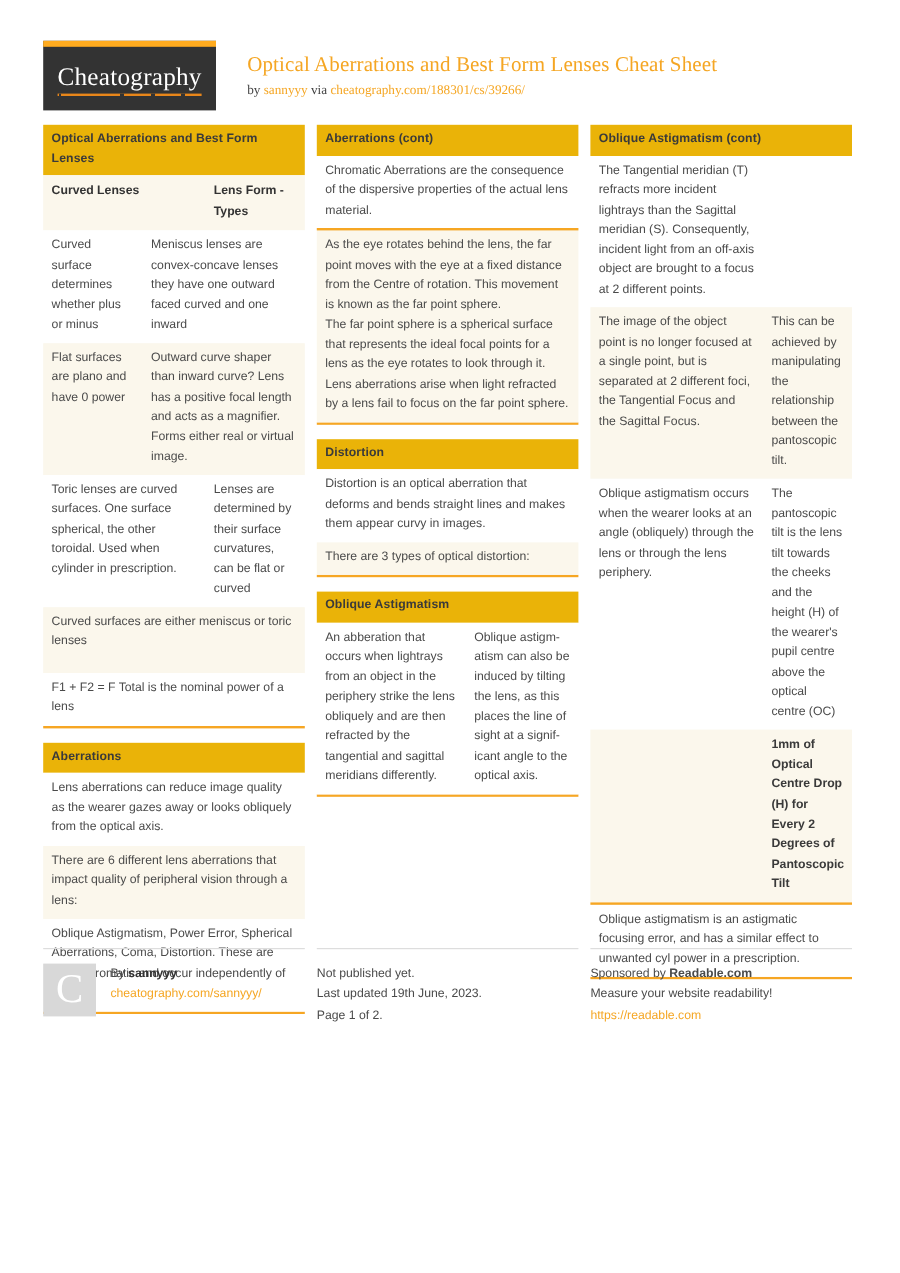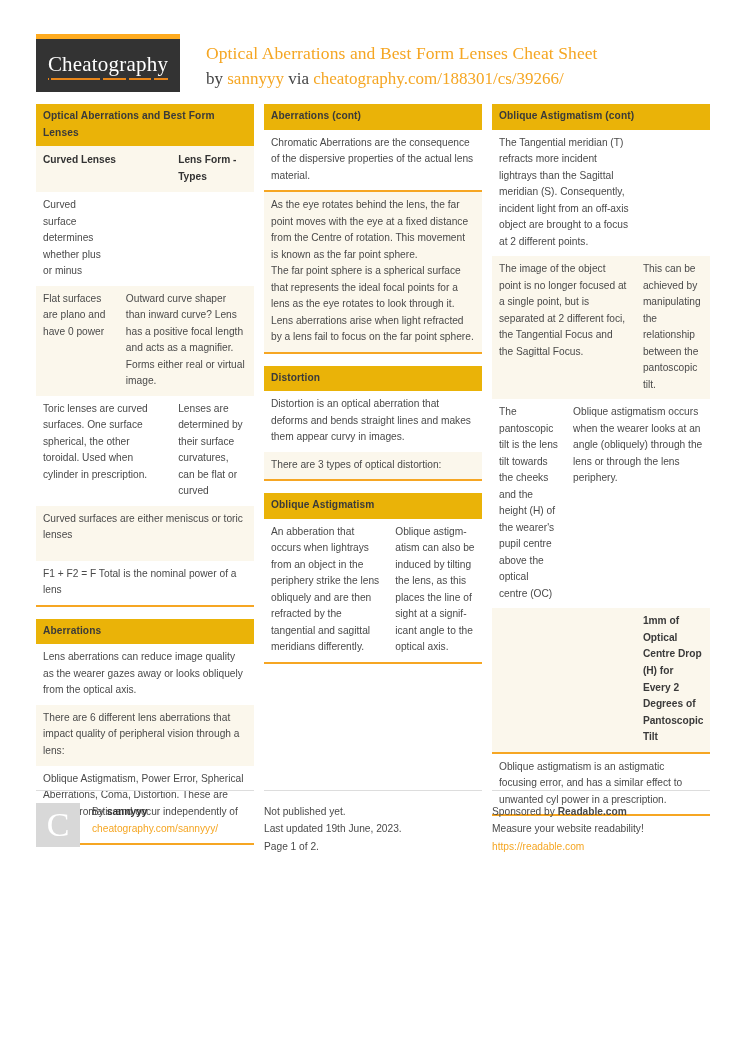--- a/index.html
+++ b/index.html
@@ -76,21 +76,21 @@
   }
   .sheet-title {
     font-family: "Liberation Serif", serif;
     font-size: 17.5px;
     color: #F5A623;
     line-height: 1.25;
     letter-spacing: .1px;
   }
   .byline {
     font-family: "Liberation Serif", serif;
-    font-size: 17px;
+    font-size: 11px;
     color: #444444;
     margin-top: 4px;
   }
   .byline a, .byline .lnk {
     color: #F5A623;
     text-decoration: none;
   }
 
   
   .columns {
@@ -199,20 +199,21 @@
   <div class="columns">
     <div class="col">
         <div class="tbl">
           <div class="tbl-title">Optical Aberrations and Best Form Lenses</div>
           <div class="row hdr alt">
             <div class="cell h2">Curved Lenses</div>
             <div class="cell h1">Lens Form - Types</div>
           </div>
           <div class="row">
             <div class="cell h1">Curved surface determines whether plus or minus</div>
+            <div class="cell h2">Meniscus lenses are convex-concave lenses they have one outward faced curved and one inward</div>
           </div>
           <div class="row alt">
             <div class="cell h1">Flat surfaces are plano and have 0 power</div>
             <div class="cell h2">Outward curve shaper than inward curve? Lens has a positive focal length and acts as a magnifier. Forms either real or virtual image.</div>
           </div>
           <div class="row">
             <div class="cell h2">Toric lenses are curved surfaces. One surface spherical, the other toroidal. Used when cylinder in prescription.</div>
             <div class="cell h1">Lenses are determined by their surface curvatures, can be flat or curved</div>
           </div>
           <div class="row alt">
@@ -269,22 +270,22 @@
         <div class="tbl">
           <div class="tbl-title">Oblique Astigmatism (cont)</div>
           <div class="row">
             <div class="cell t1">The Tangential meridian (T) refracts more incident lightrays than the Sagittal meridian (S). Consequently, incident light from an off-axis object are brought to a focus at 2 different points.</div>
           </div>
           <div class="row alt">
             <div class="cell t1">The image of the object point is no longer focused at a single point, but is separated at 2 different foci, the Tangential Focus and the Sagittal Focus.</div>
             <div class="cell t2">This can be achieved by manipulating the relationship between the pantoscopic tilt.</div>
           </div>
           <div class="row">
+            <div class="cell t1">Oblique astigmatism occurs when the wearer looks at an angle (obliq­uely) through the lens or through the lens periphery.</div>
             <div class="cell t2">The pantoscopic tilt is the lens tilt towards the cheeks and the height (H) of the wearer's pupil centre above the optical centre (OC)</div>
-            <div class="cell t1">Oblique astigmatism occurs when the wearer looks at an angle (obliq­uely) through the lens or through the lens periphery.</div>
           </div>
           <div class="row alt">
             <div class="cell t1"></div>
             <div class="cell t2 bold">1mm of Optical Centre Drop (H) for Every 2 Degrees of Pantoscopic Tilt</div>
           </div>
           <div class="row sep-top">
             <div class="cell full">Oblique astigmatism is an astigmatic focusing error, and has a similar effect to unwanted cyl power in a prescription.</div>
           </div>
         </div>
       </div>

